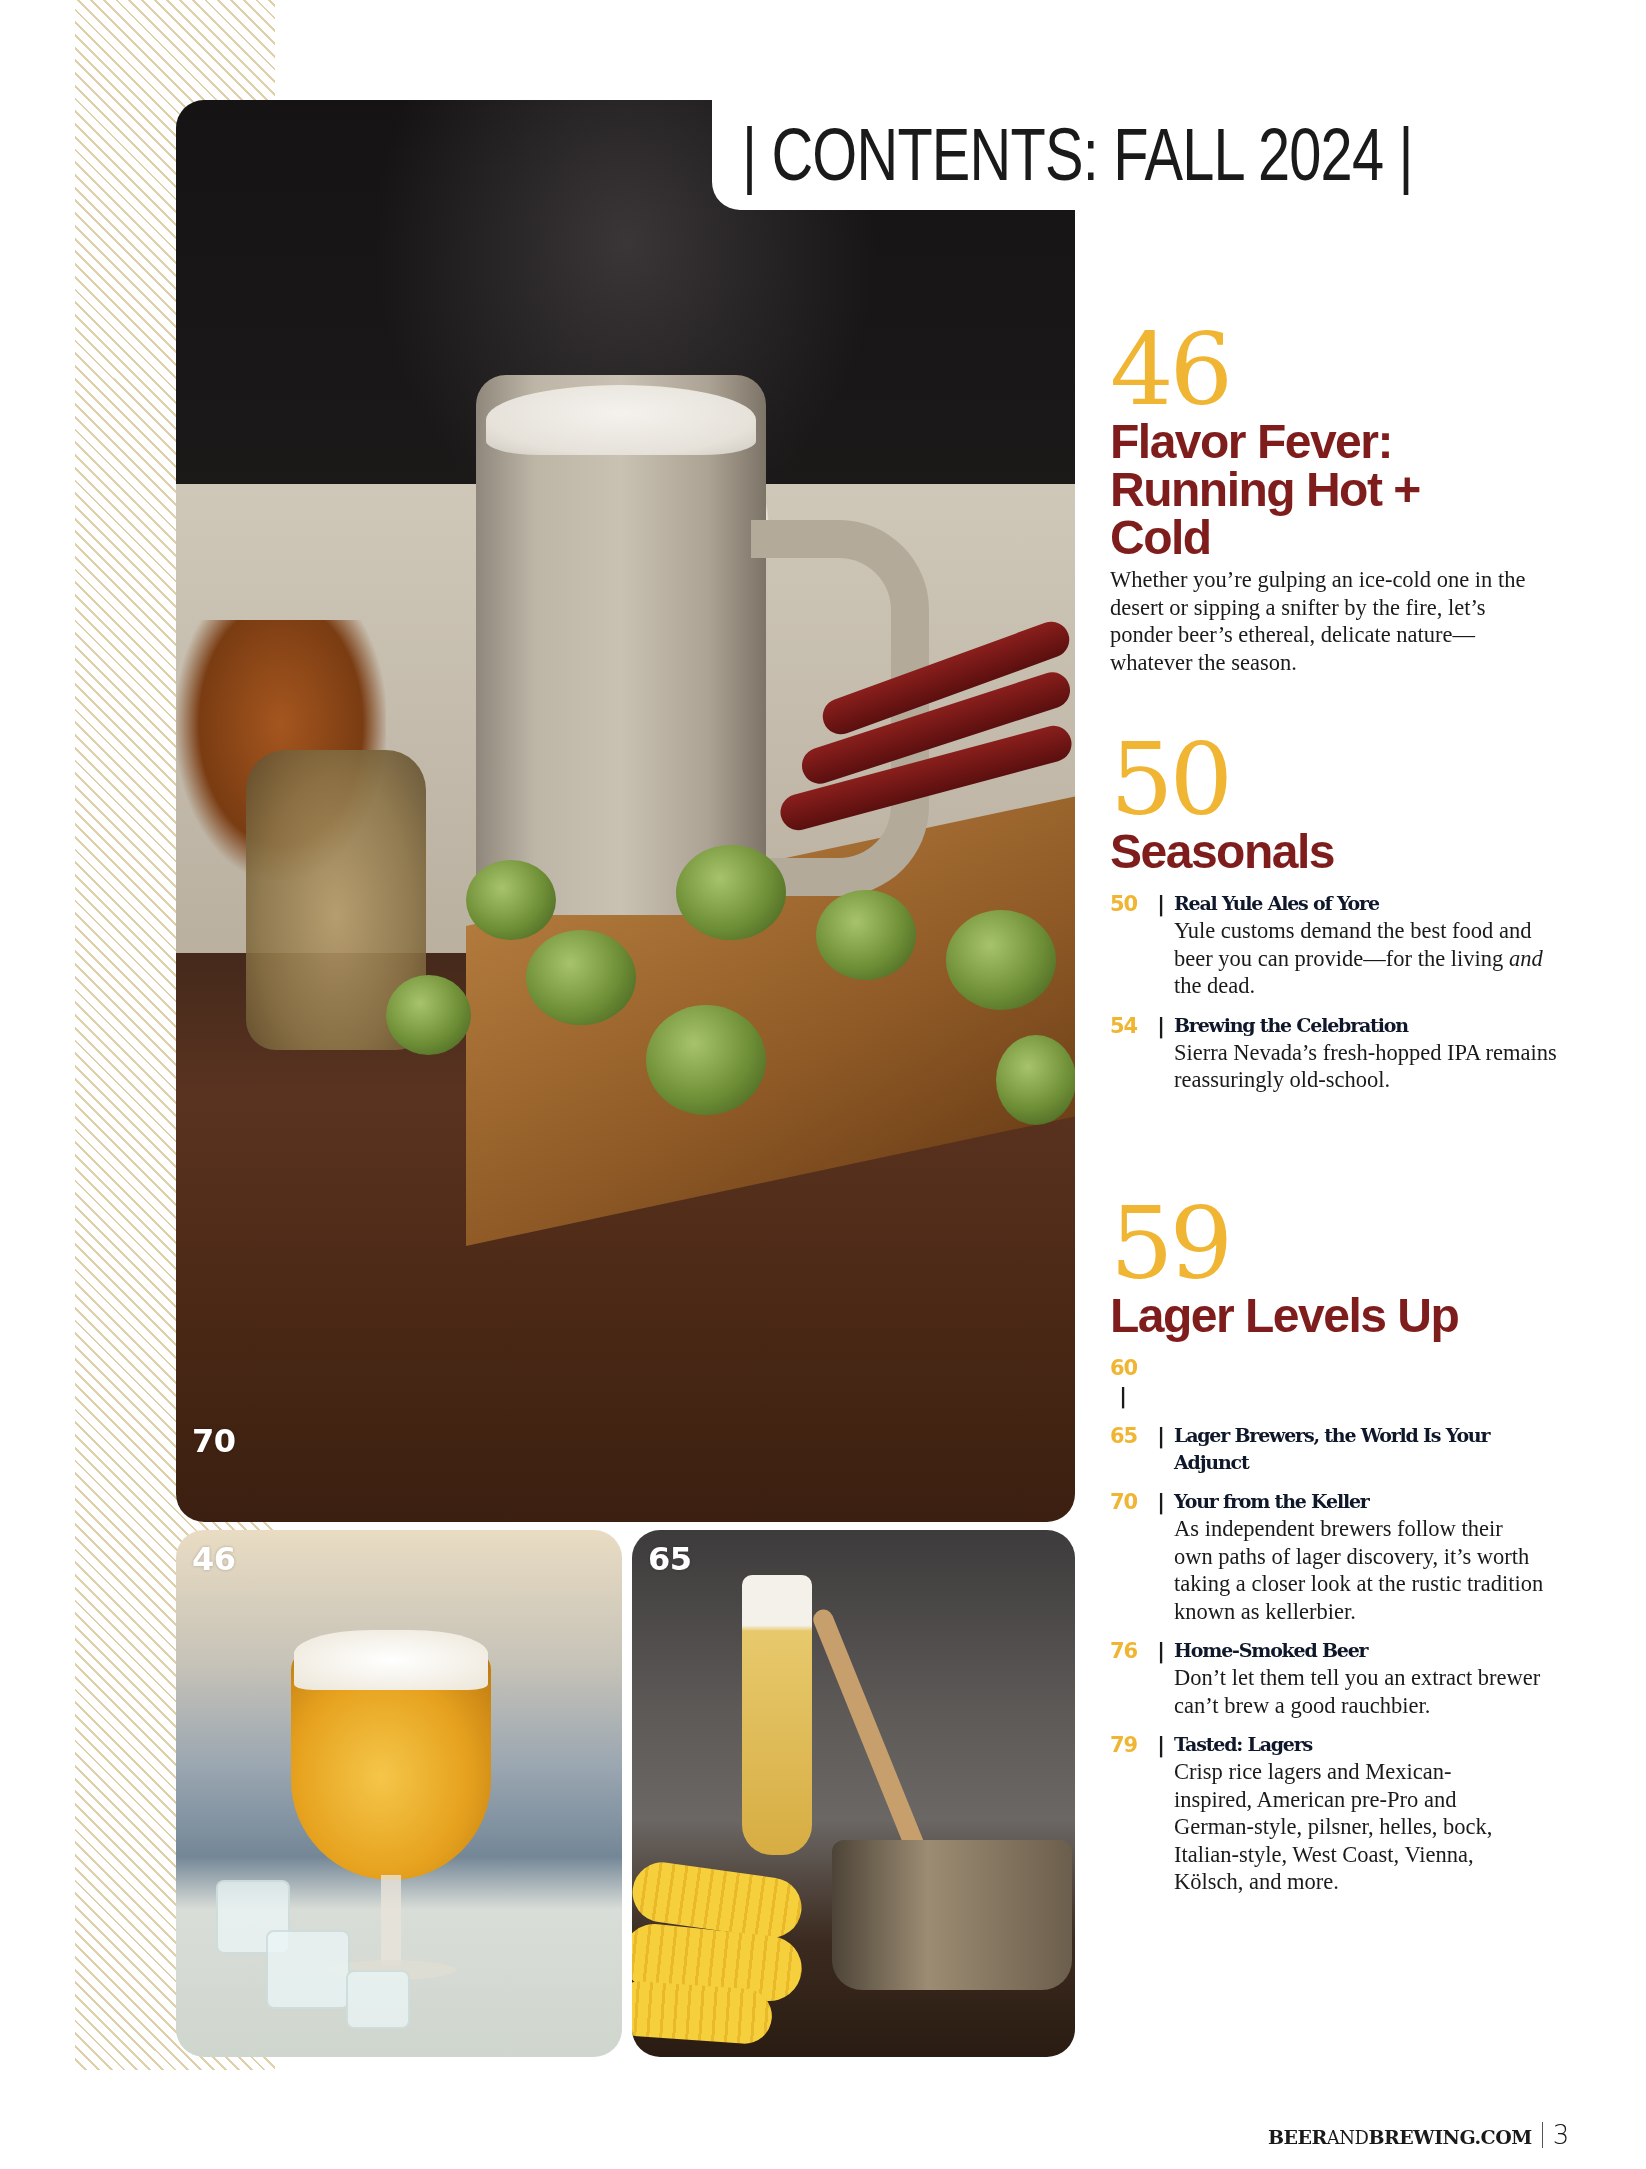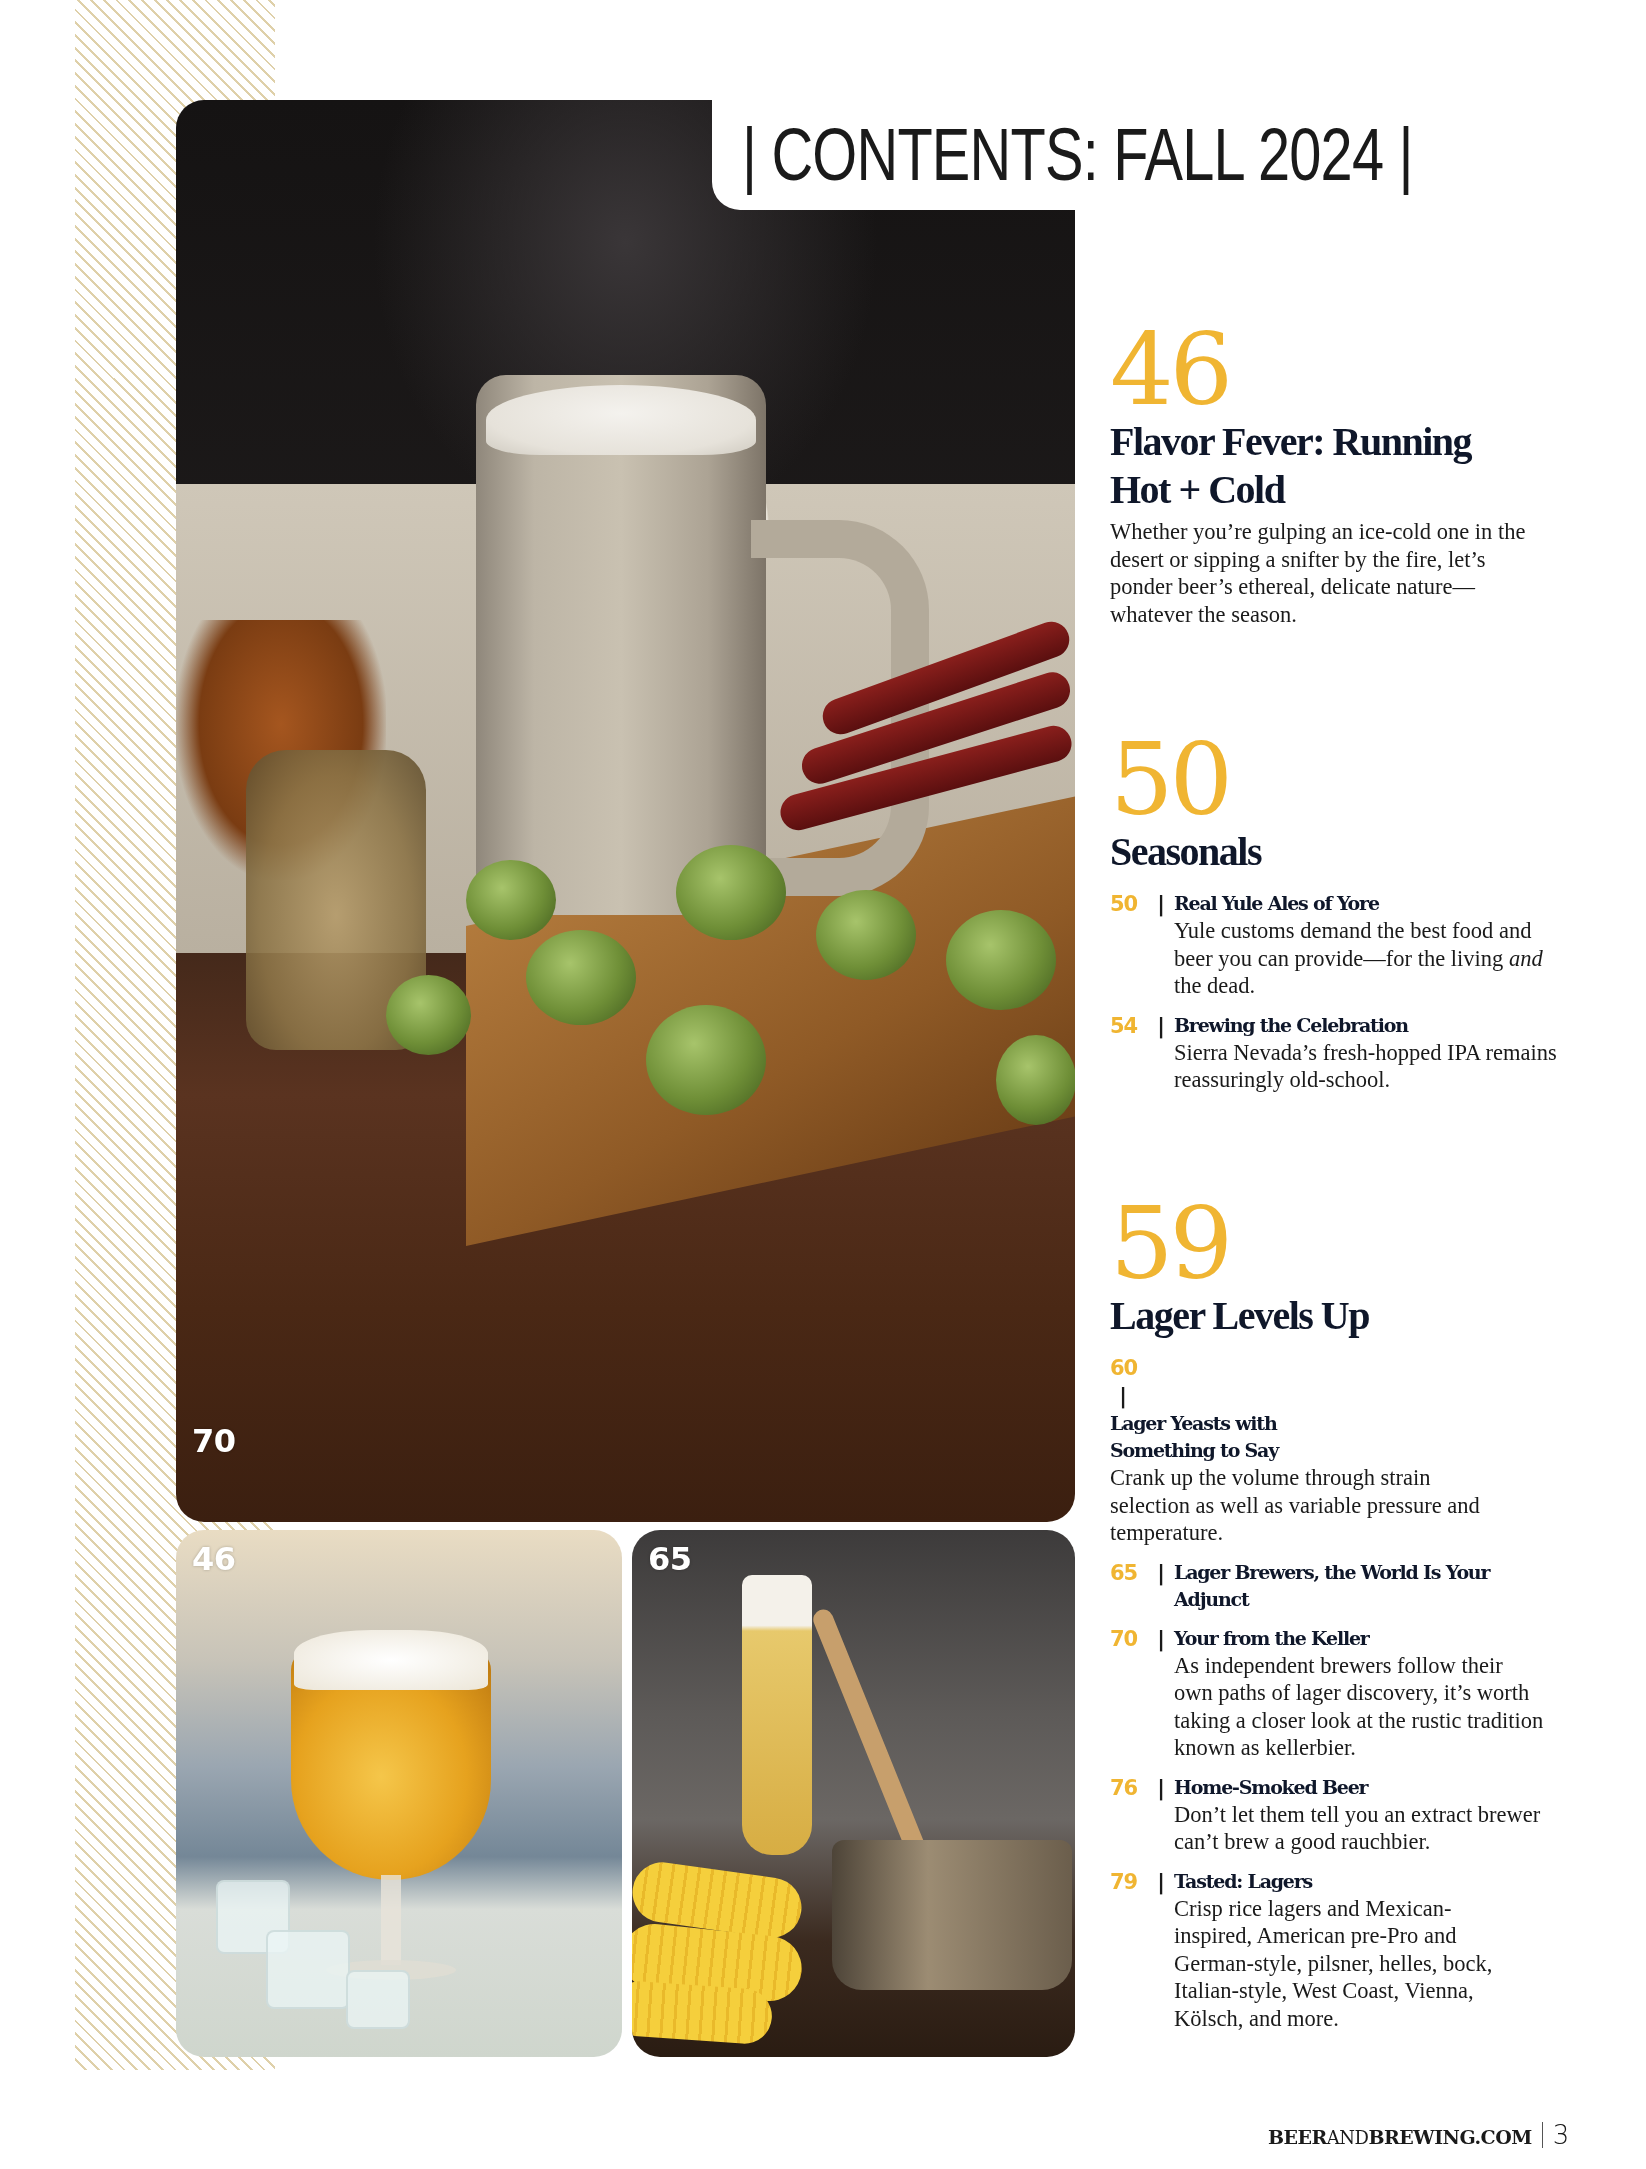--- a/index.html
+++ b/index.html
@@ -100,22 +100,22 @@
     font-weight: 300; font-size: 74px; line-height: 110px; color: #1a1a1a;
     letter-spacing: -1px; transform: scaleX(0.78); transform-origin: left center; white-space: nowrap;
   }
 
   .toc { position: absolute; left: 1110px; width: 500px; }
   .sec-num {
     font-family: "DejaVu Serif", serif; font-weight: 300; font-size: 100px; line-height: 96px;
     color: #f0b532; letter-spacing: -4px;
   }
   .sec-title {
-    font-family: Liberation Serif, serif; font-weight: 700; font-size: 40px; line-height: 48px;
-    color: #0f172a; letter-spacing: -1.5px;
+    font-family: Liberation Sans, sans-serif; font-weight: 700; font-size: 48px; line-height: 48px;
+    color: #7f1d1d; letter-spacing: -1.5px;
   }
   .sec-desc {
     font-family: "Liberation Serif", serif; font-size: 22.5px; line-height: 27.5px; color: #1a1a1a;
     margin-top: 4px;
   }
   .entry { display: flex; margin-top: 12px; }
   .entry-num {
     width: 38px; font-family: "DejaVu Sans", sans-serif; font-weight: 800; font-size: 21px;
     color: #f0b532; line-height: 28px; letter-spacing: -1px;
   }
@@ -213,24 +213,20 @@
     </div>
   </div>
 </div>
 
 <div class="toc" style="top:1196px;">
   <div class="sec-num">59</div>
   <div class="sec-title">Lager Levels Up</div>
   <div class="entry" style="margin-top:14px;flex-direction:column;">
     <div class="entry-num">60</div>
     <div class="entry-pipe">|</div>
-    <div class="entry-body">
-      <div class="entry-title" style="width:260px;">Lager Yeasts with Something to Say</div>
-      <div class="entry-desc" style="width:370px;">Crank up the volume through strain selection as well as variable pressure and temperature.</div>
-    </div>
   </div>
   <div class="entry">
     <div class="entry-num">65</div>
     <div class="entry-pipe">|</div>
     <div class="entry-body">
       <div class="entry-title" style="width:330px;">Lager Brewers, the World Is Your Adjunct</div>
     </div>
   </div>
   <div class="entry">
     <div class="entry-num">70</div>

